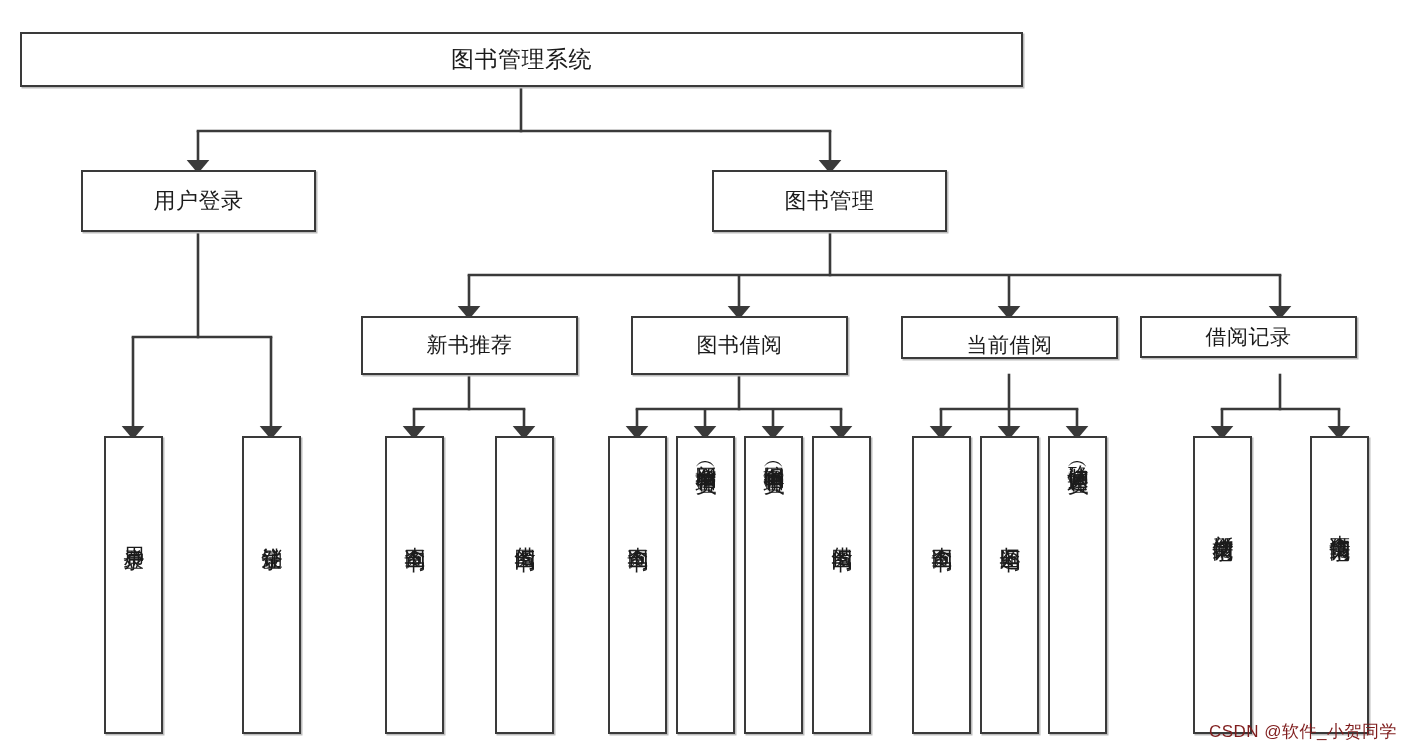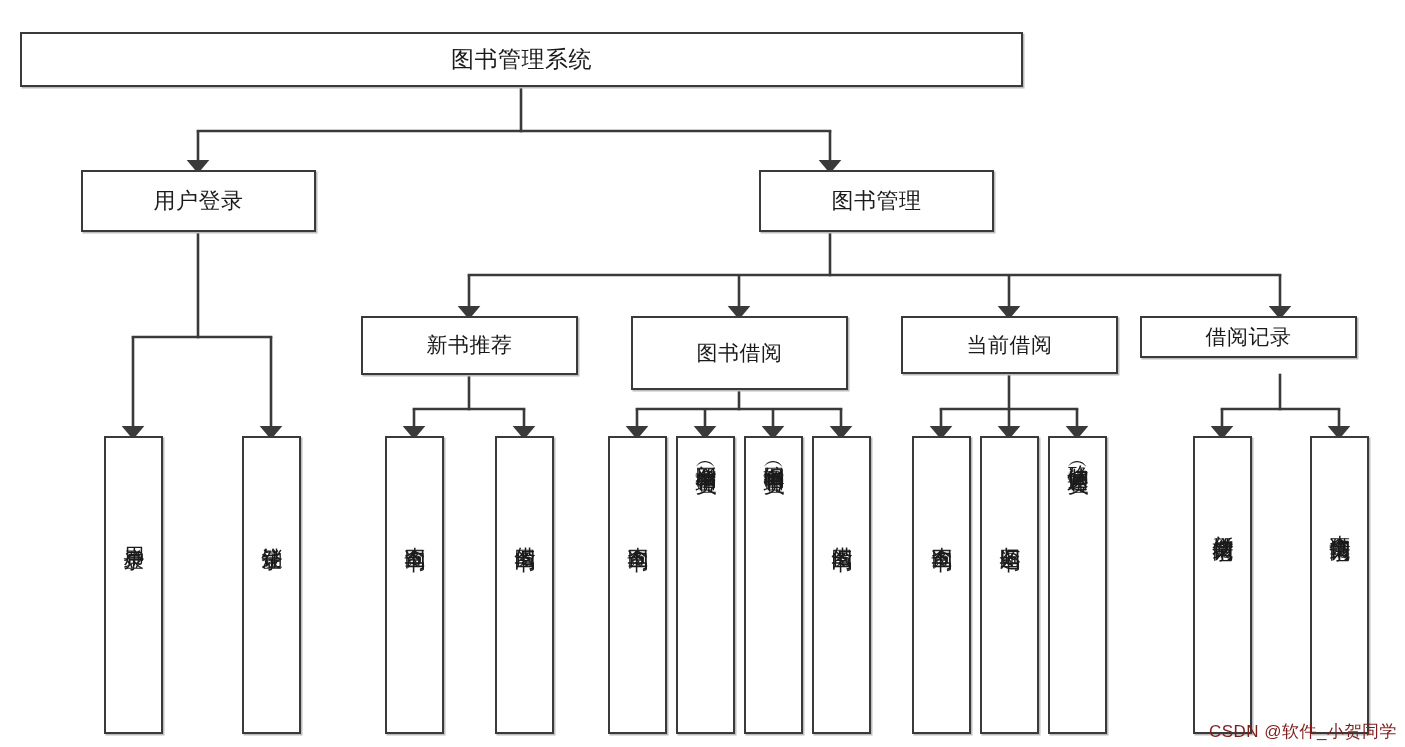--- a/index.html
+++ b/index.html
@@ -130,31 +130,31 @@
     </g>
   </svg>
 
   <div class="node-box node-root" style="left:20px; top:12px; width:1003px; height:55px;margin-top:20px;">
     <span class="node-label">图书管理系统</span>
   </div>
 
   <div class="node-box node-l1" style="left:81px; top:170px; width:235px; height:62px;">
     <span class="node-label">用户登录</span>
   </div>
-  <div class="node-box node-l1" style="left:712px; top:170px; width:235px; height:62px;margin-left:47px;">
+  <div class="node-box node-l1" style="left:712px; top:170px; width:235px; height:62px;">
     <span class="node-label">图书管理</span>
   </div>
 
   <div class="node-box node-l2" style="left:361px; top:316px; width:217px; height:59px;">
     <span class="node-label">新书推荐</span>
   </div>
-  <div class="node-box node-l2" style="left:631px; top:316px; width:217px; height:74px;">
+  <div class="node-box node-l2" style="left:631px; top:316px; width:217px; height:59px;">
     <span class="node-label">图书借阅</span>
   </div>
-  <div class="node-box node-l2" style="left:901px; top:316px; width:217px; height:58px;">
+  <div class="node-box node-l2" style="left:901px; top:316px; width:217px; height:43px;align-items:flex-end;">
     <span class="node-label">当前借阅</span>
   </div>
   <div class="node-box node-l2" style="left:1140px; top:316px; width:217px; height:42px;">
     <span class="node-label">借阅记录</span>
   </div>
 
   <div class="node-box node-leaf leaf-short" style="left:104px; top:436px; width:59px; height:298px;">
     <span class="node-label">用户登录</span>
   </div>
   <div class="node-box node-leaf leaf-short" style="left:242px; top:436px; width:59px; height:298px;">

